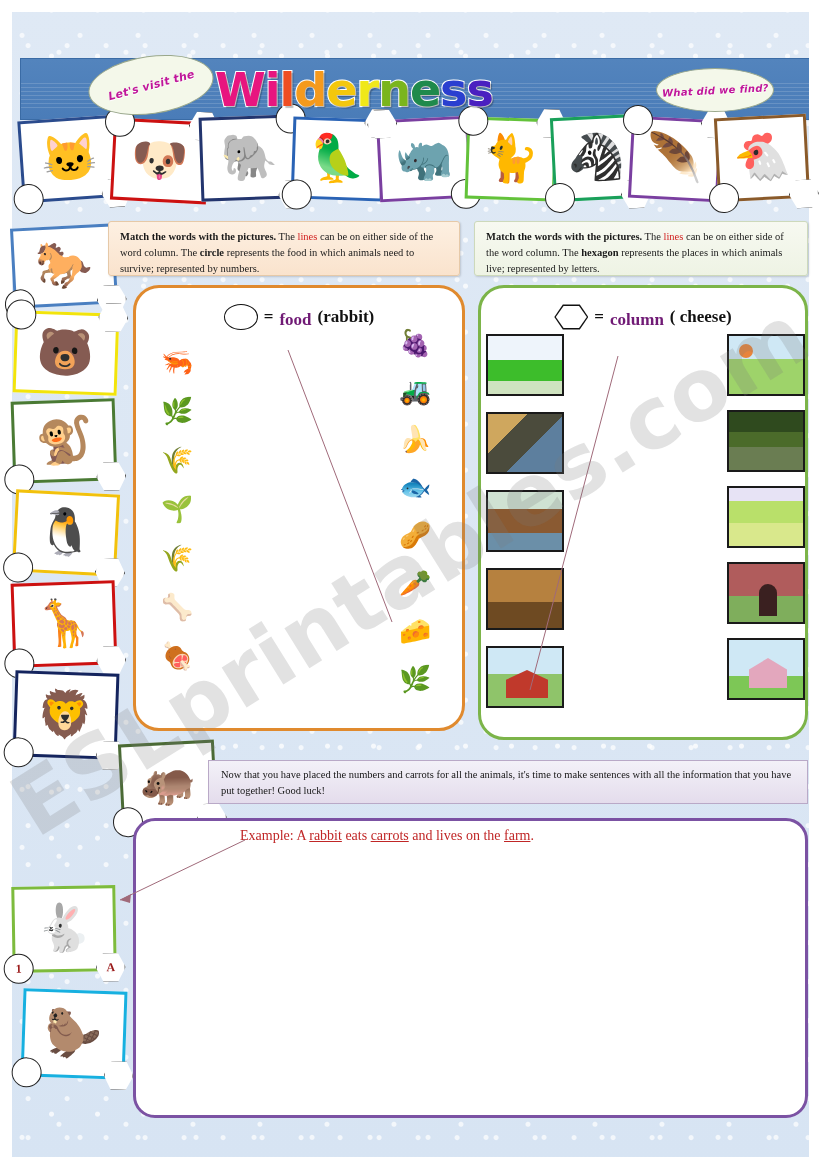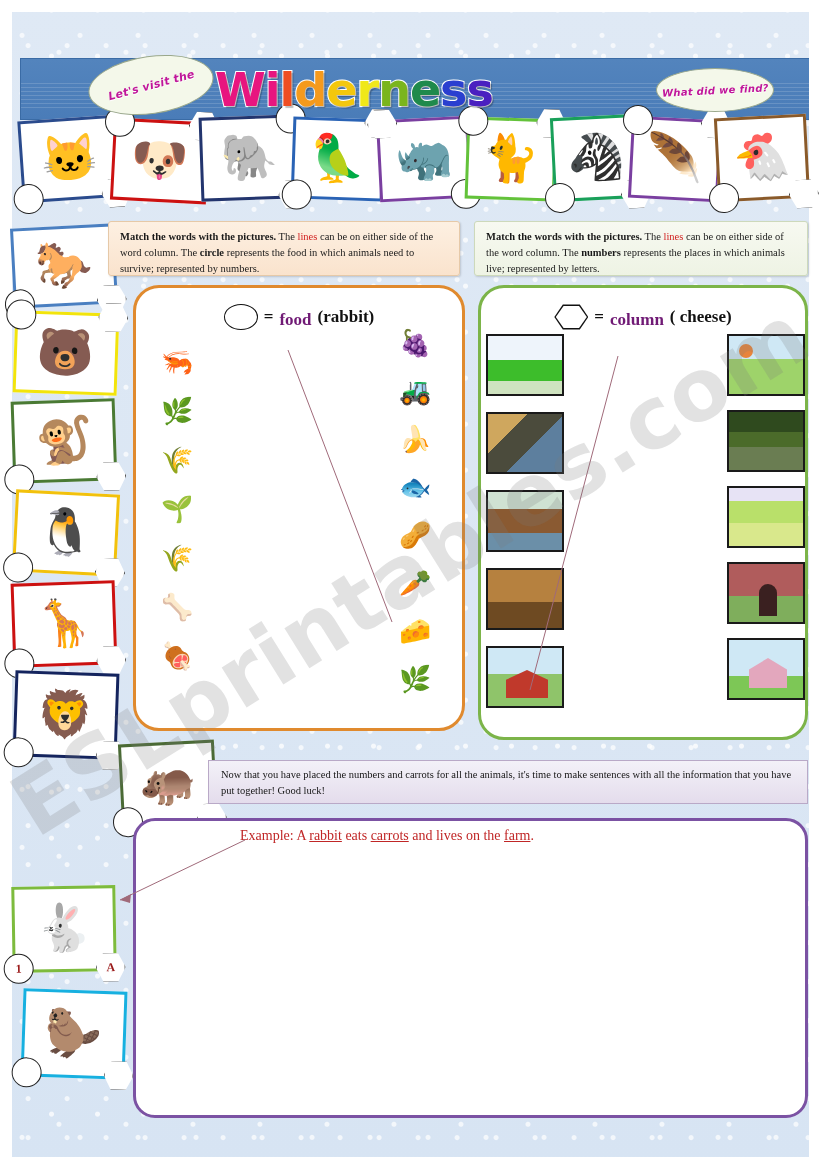--- a/index.html
+++ b/index.html
@@ -337,21 +337,21 @@
       <div class="pic">🦛</div>
       <div class="circ" style="bottom: -14px; left: -12px;"></div>
       <div class="hexa" style="bottom: -14px; right: -12px;"></div>
     </div>
   </div>
 
 <div class="callout" id="inst-left">
   <b>Match the words with the pictures.</b><span> The </span><span class="red">lines</span><span> can be on either side of the word column. The </span><b>circle</b><span> represents the food in which animals need to survive; represented by numbers.</span>
 </div>
 <div class="callout" id="inst-right">
-  <b>Match the words with the pictures.</b><span> The </span><span class="red">lines</span><span> can be on either side of the word column. The </span><b>numbers</b><span> represents the places in which animals live; represented by letters.</span>
+  <b>Match the words with the pictures.</b><span> The </span><span class="red">lines</span><span> can be on either side of the word column. The </span><b>hexagon</b><span> represents the places in which animals live; represented by letters.</span>
 </div>
 
 <div class="panel" id="panel-food">
   <div class="panel-head">
     <span class="shape-circle"></span>
     <span>=</span>
     <span class="keyred">food</span>
     <span>(rabbit)</span>
   </div>
 </div>

